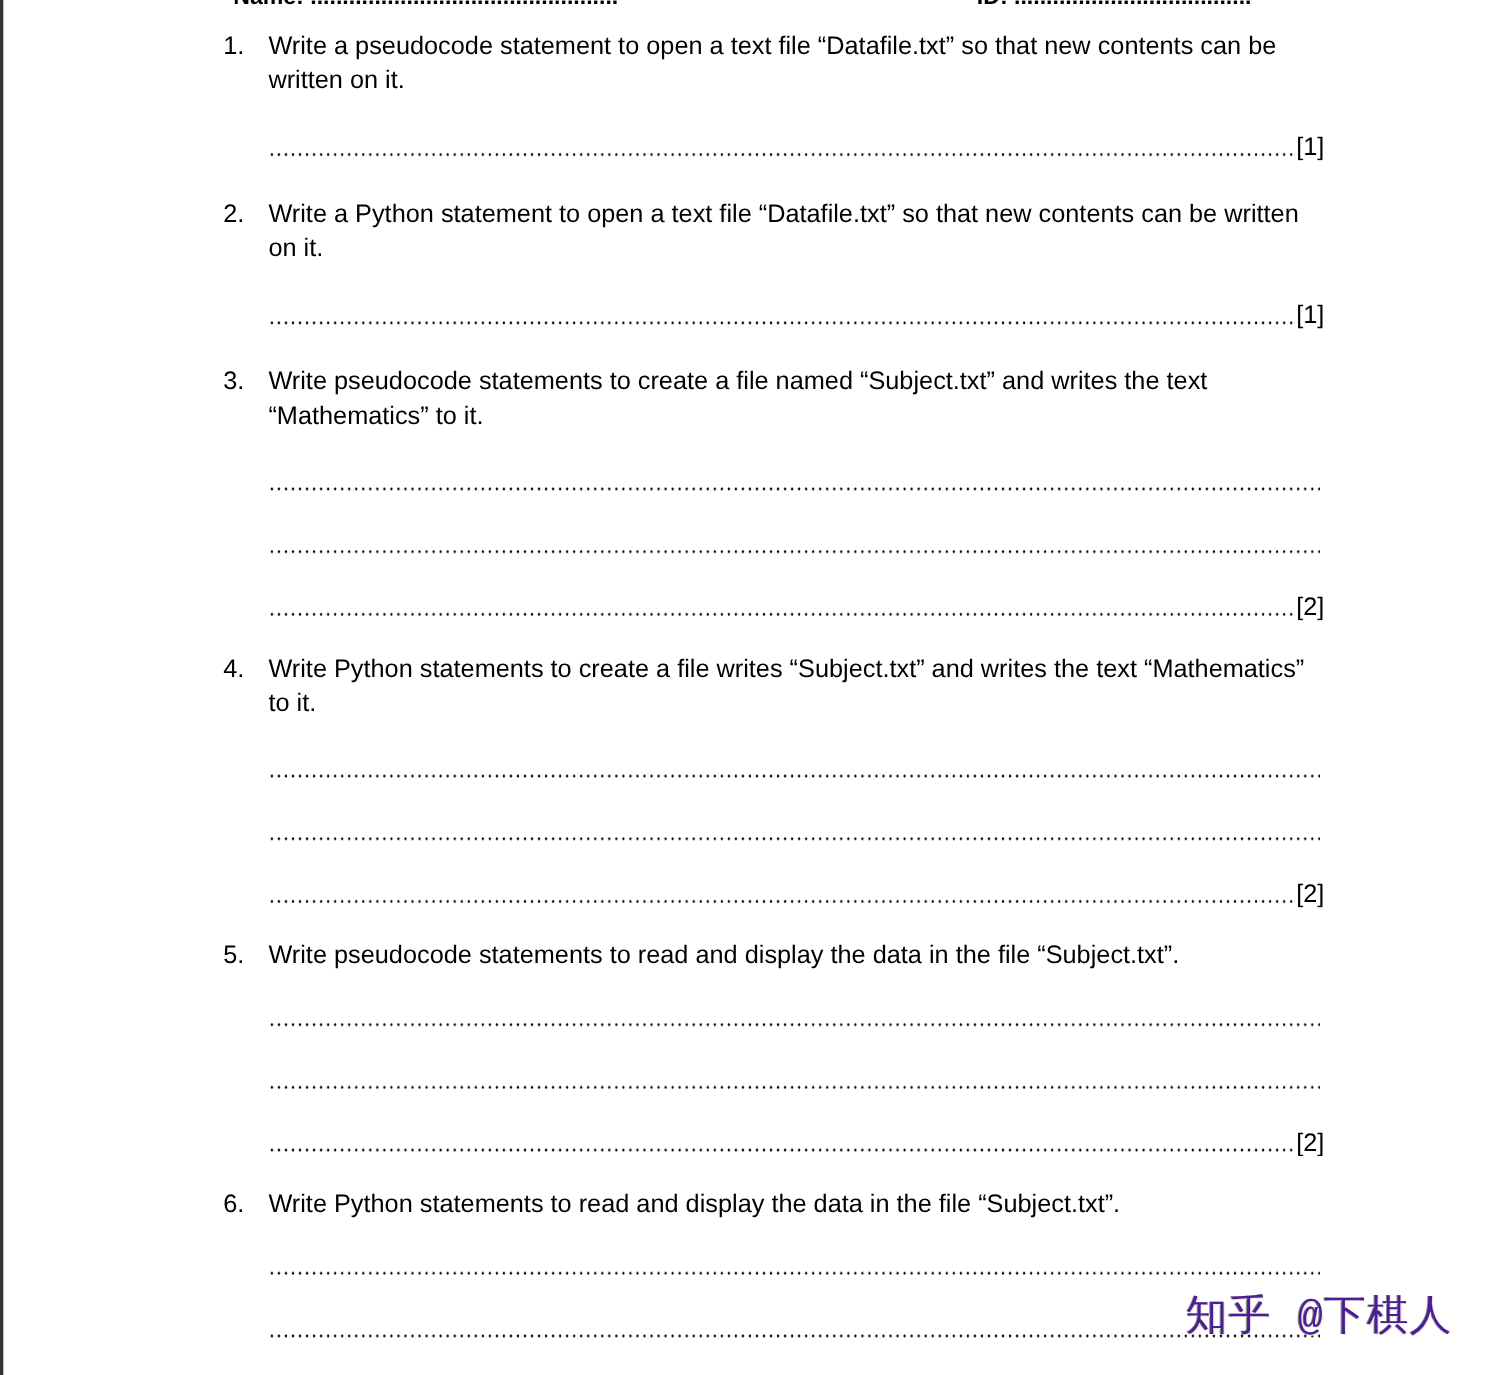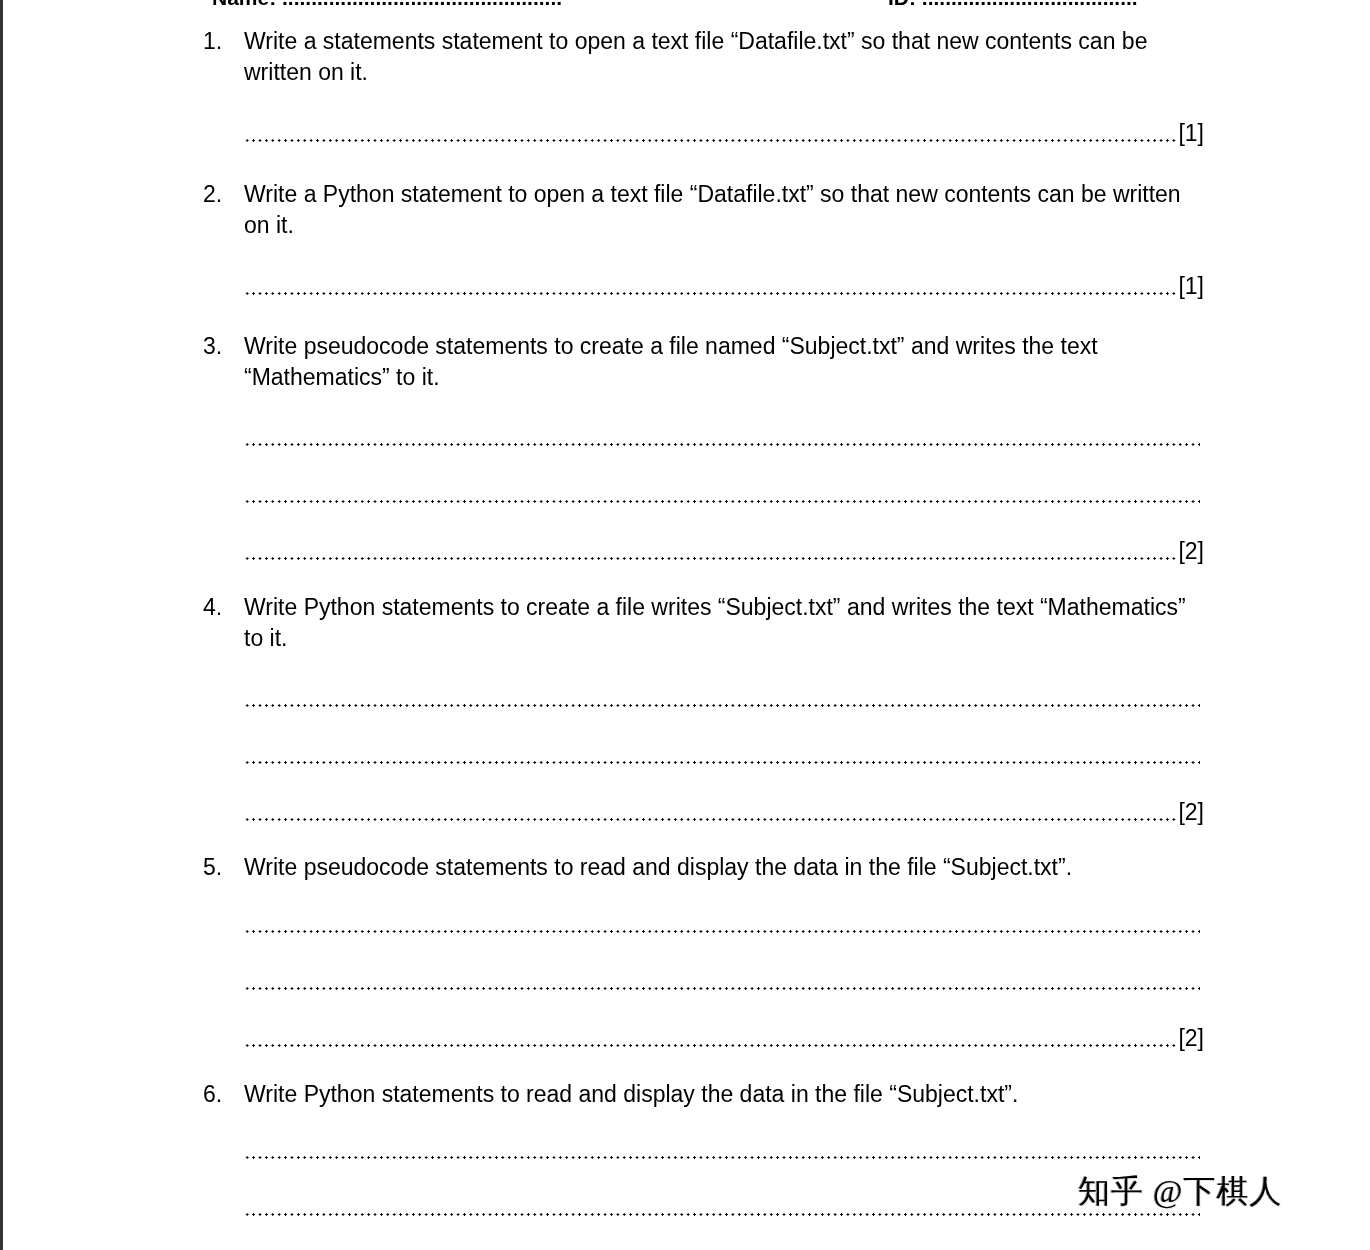--- a/index.html
+++ b/index.html
@@ -45,39 +45,39 @@
       background-repeat: repeat-x;
     }
     .dots.full { width: 956px; }
     .dots.short { width: 932px; }
     .marks {
       position: absolute; right: 0; top: 0;
       font-size: 23px; line-height: 26px;
     }
     .watermark {
       position: absolute; left: 1078px; top: 1170px;
-      font-size: 32px; color: #000000; letter-spacing: 1px;
-      font-family: Liberation Serif, serif;
+      font-size: 38px; color: #4c1d95; letter-spacing: 1px;
+      font-family: Liberation Mono, monospace;
       text-shadow: 1px 1px 0 #eaeaea, -1px 0 0 #8a8a8a;
       white-space: nowrap;
     }
   </style>
 </head>
 <body>
 
 <div class="left-edge"></div>
 
 <div class="header-line">
   <span class="header-name">Name: ................................................</span>
   <span class="header-id">ID: .....................................</span>
 </div>
 
 <div class="question" style="top:26px;">
   <span class="q-num">1.</span>
-  <span class="q-text">Write a statements statement to open a text file “Datafile.txt” so that new contents can be written on it.</span>
+  <span class="q-text">Write a pseudocode statement to open a text file “Datafile.txt” so that new contents can be written on it.</span>
 </div>
 <div class="answer-line" style="top:120px;">
   <span class="dots short"></span>
   <span class="marks">[1]</span>
 </div>
 
 <div class="question" style="top:179px;">
   <span class="q-num">2.</span>
   <span class="q-text">Write a Python statement to open a text file “Datafile.txt” so that new contents can be written on it.</span>
 </div>

